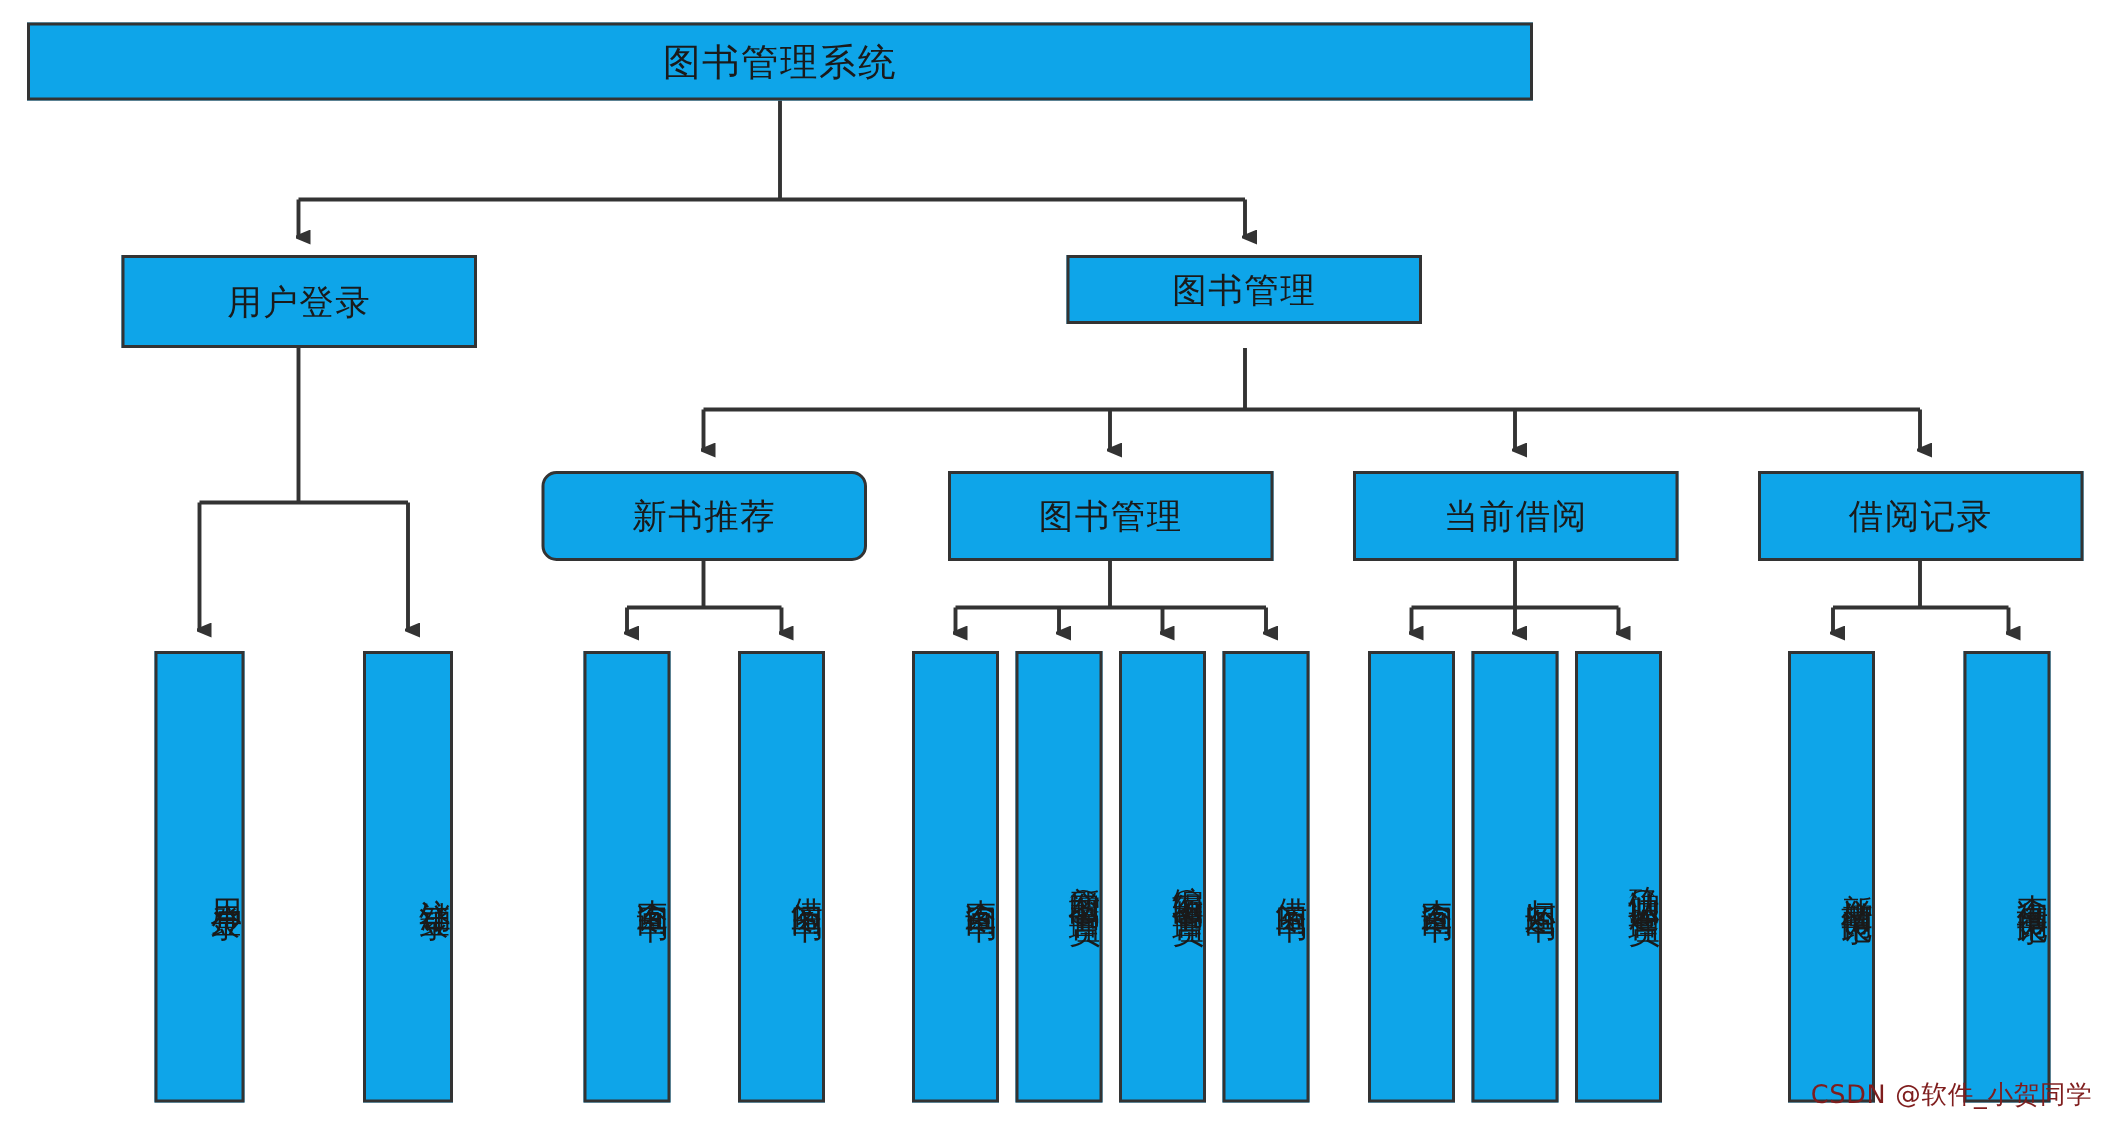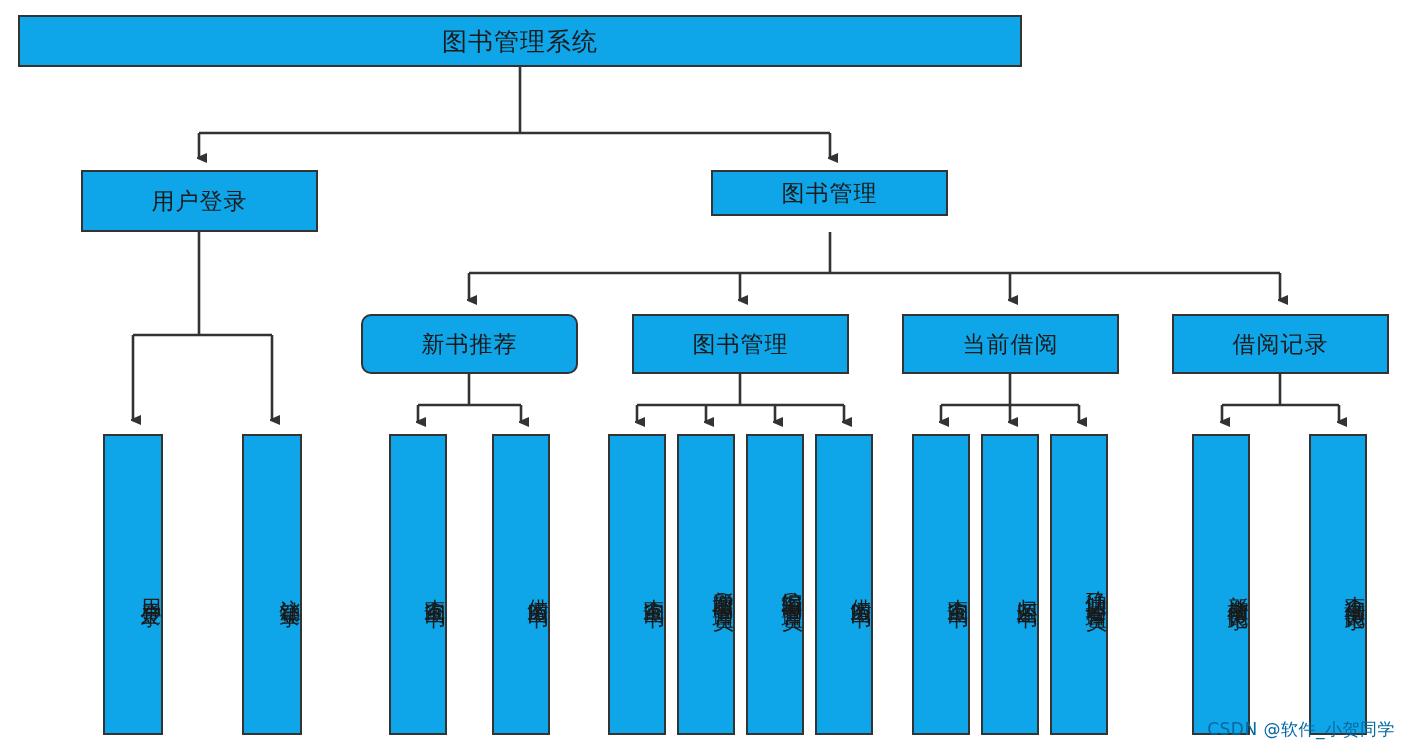--- a/index.html
+++ b/index.html
@@ -56,21 +56,21 @@
     line-height: 1.02;
   }
   .node.root {
     font-size: 25px;
   }
   #watermark {
     position: absolute;
     right: 10px;
     bottom: 6px;
     font-size: 17px;
-    color: #0369a1;
+    color: #7f1d1d;
     letter-spacing: 0.5px;
     z-index: 5;
     white-space: nowrap;
     margin-top: 44px;
   }
 </style>
 </head>
 <body>
 
 <div id="canvas">

